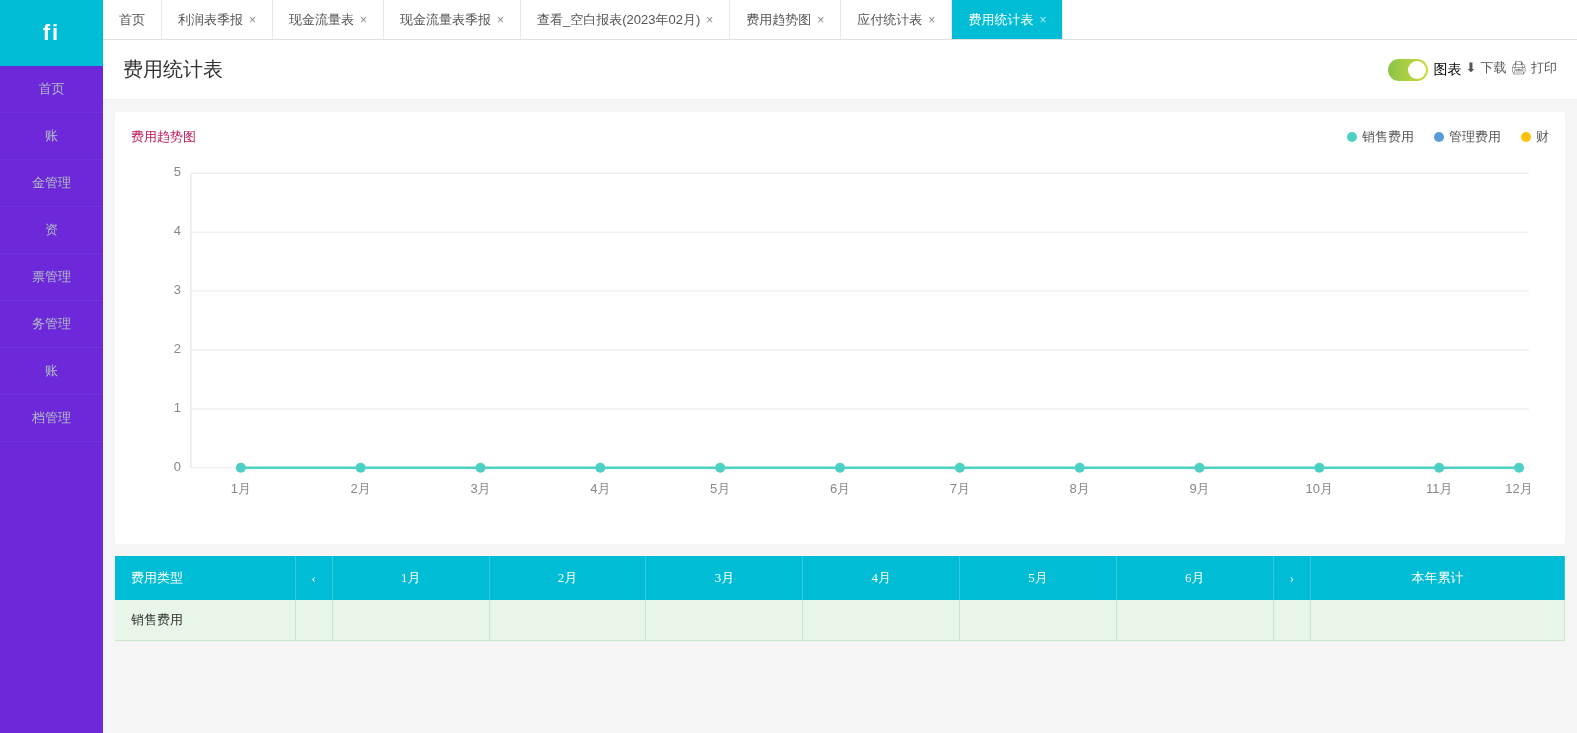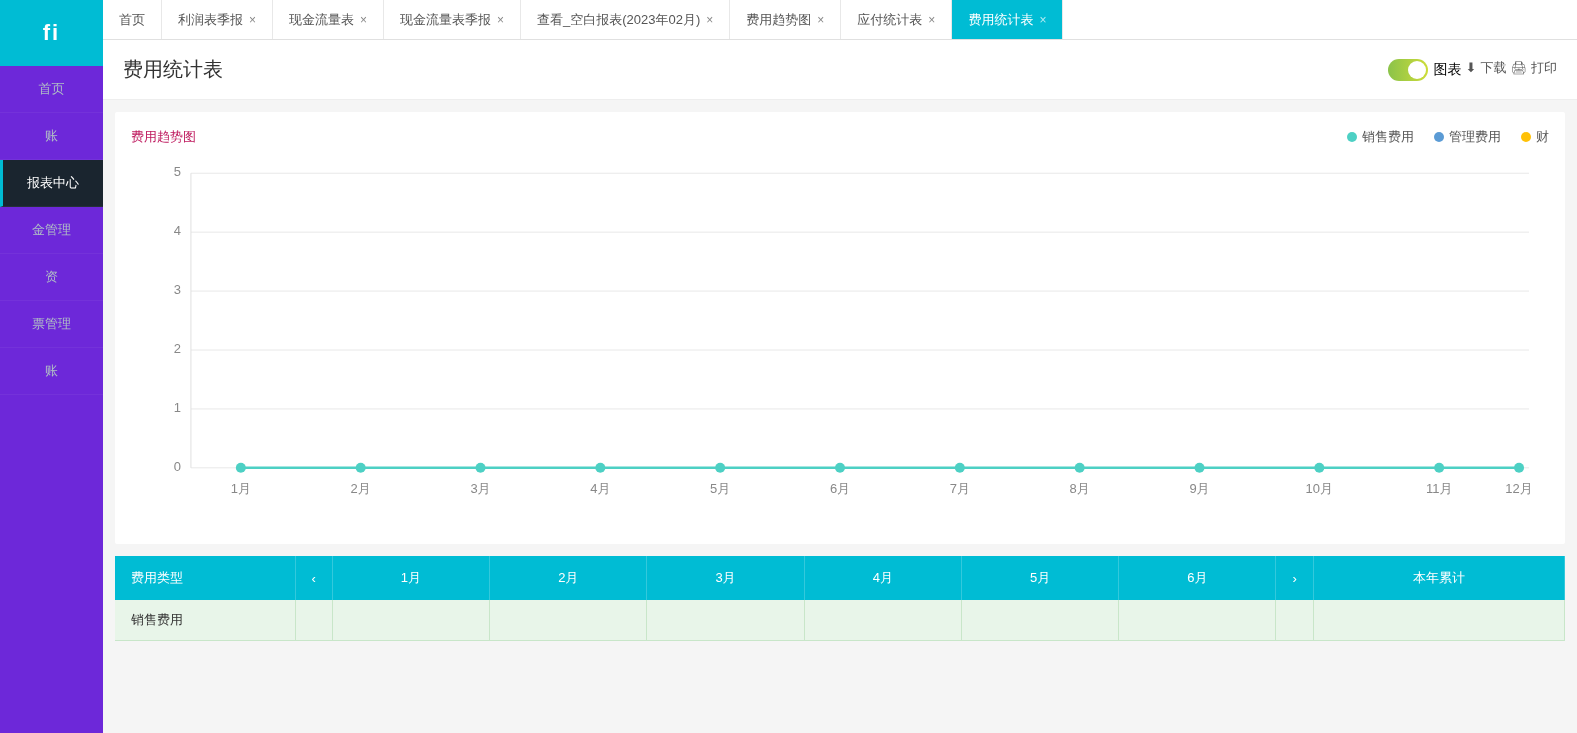--- a/index.html
+++ b/index.html
@@ -195,20 +195,21 @@
       height: 100%;
     }
 
     
     .table-section {
       margin: 12px 12px 12px 12px;
     }
     .data-table {
       width: 100%;
       border-collapse: collapse;
+      font-family: Liberation Serif, serif;
     }
     .data-table thead tr {
       background: #00bcd4;
       color: #fff;
       height: 44px;
     }
     .data-table thead th {
       padding: 0 16px;
       font-weight: normal;
       font-size: 13px;
@@ -242,25 +243,26 @@
     }
   </style>
 </head>
 <body>
 
 <div class="sidebar">
   <div class="sidebar-logo">fi</div>
   <div class="sidebar-scroll">
     <div class="sidebar-item">首页</div>
     <div class="sidebar-item">账</div>
-    <div class="sidebar-item active">报表中心</div>
     <div class="sidebar-item">金管理</div>
     <div class="sidebar-item">资</div>
     <div class="sidebar-item">票管理</div>
+    <div class="sidebar-item">务管理</div>
     <div class="sidebar-item">账</div>
+    <div class="sidebar-item">档管理</div>
   </div>
 </div>
 
 <div class="main">
 
   <div class="tab-bar">
     <div class="tab">首页</div>
     <div class="tab">
       <span>利润表季报</span>
       <span class="tab-close">×</span>

